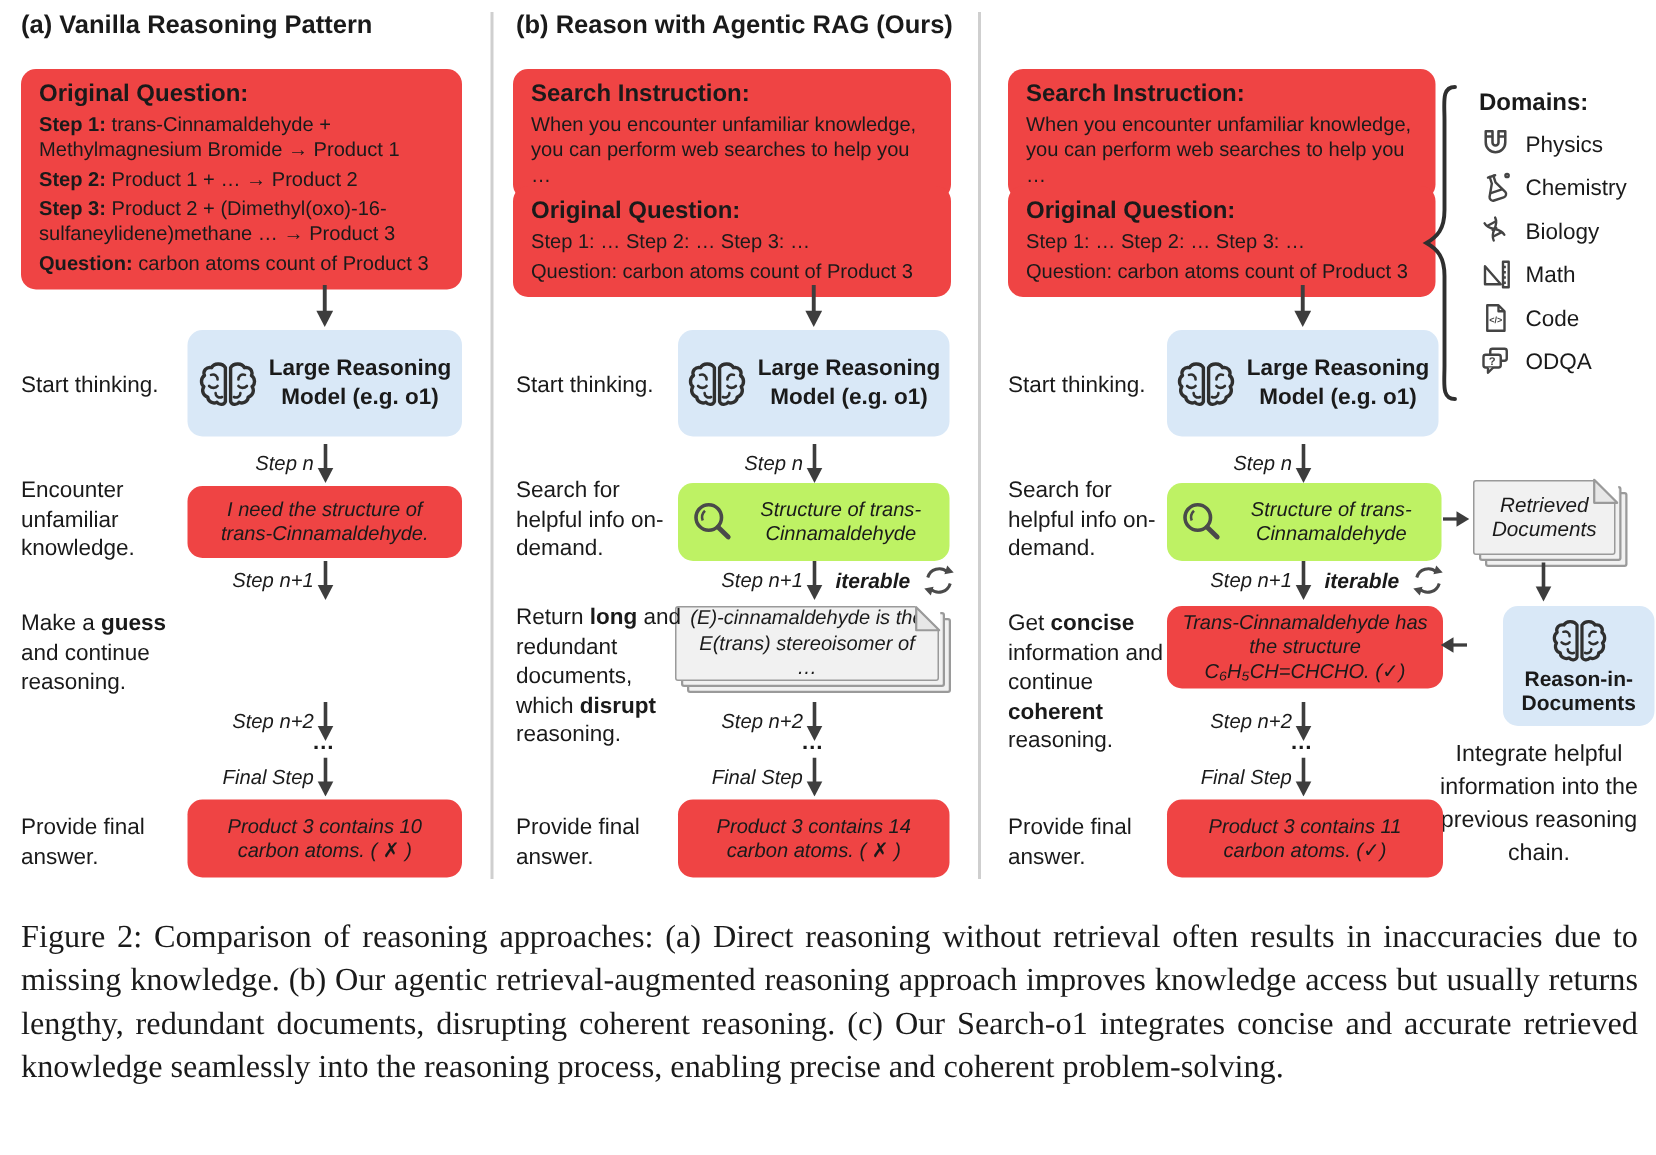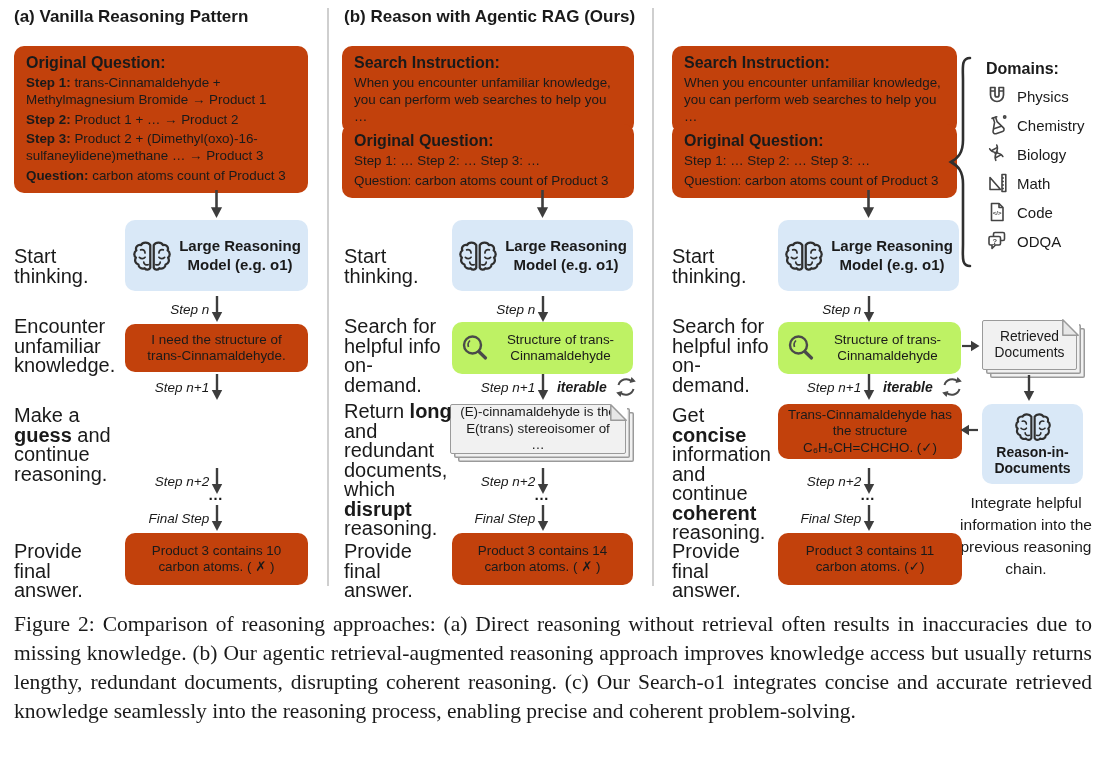--- a/index.html
+++ b/index.html
@@ -4,49 +4,49 @@
 <style>
   * { box-sizing: border-box; margin: 0; padding: 0; }
   html,body { background:#ffffff; }
   #page {
     position: relative; width: 1104px; height: 770px; background:#fff;
     font-family: "Liberation Sans", "DejaVu Sans", sans-serif; color:#1a1a1a;
     overflow: hidden;
   }
   .abs { position:absolute; }
   .ptitle { font-size:17px; font-weight:bold; white-space:nowrap; }
-  .gbox { background:#c2410c; border-radius:10px; }
+  .gbox { background:#ef4444; border-radius:10px; }
   .padbox { padding:8px 12px; }
   .padbox h3 { font-size:16px; font-weight:bold; margin-bottom:3px; }
   .padbox p { font-size:13.4px; line-height:16.8px; margin:3px 0 0 0; }
   .cbox { display:flex; align-items:center; justify-content:center; text-align:center;
-          font-size:13.4px; line-height:16.4px; padding:16px 8px; }
+          font-size:13.4px; line-height:16.4px; padding:16px 8px;font-style:italic; }
   .bluebox { background:#d9e8f7; border-radius:10px; display:flex; align-items:center;
              justify-content:center; gap:7px; }
   .greenbox { background:#bef264; border-radius:10px; display:flex; align-items:center;
               justify-content:center; gap:6px; }
   .lrmtext { font-weight:bold; font-size:15px; line-height:18.5px; text-align:center; }
-  .sidelabel { font-size:20px; line-height:19.5px; }
+  .sidelabel { font-size:15px; line-height:19.5px; }
   .divider { width:1.5px; background:#cfcfcf; }
   .steprow { height:26px; }
   .steptext { position:absolute; right:54%; top:50%; transform:translateY(-50%);
               font-style:italic; font-size:13.5px; white-space:nowrap; }
   .steparr { position:absolute; left:50%; transform:translateX(-50%); top:0; }
   .iter { position:absolute; left:58%; top:50%; transform:translateY(-50%);
           font-style:italic; font-weight:bold; font-size:14px; white-space:nowrap; }
   .refresh { position:absolute; left:58%; margin-left:58px; top:2px; }
   .dots { text-align:center; font-size:15px; font-weight:bold; letter-spacing:2px; }
   .docstack { background:#f1f1f1; border:1.5px solid #9a9a9a; border-radius:2px;
     box-shadow: 4px 4px 0 -1.5px #f1f1f1, 4px 4px 0 0 #9a9a9a,
                 8px 8px 0 -1.5px #f1f1f1, 8px 8px 0 0 #9a9a9a; }
   .dogear { position:absolute; top:-1.5px; right:-1.5px; width:17px; height:17px; }
   .domrow { display:flex; align-items:center; gap:9px; margin-top:7px; font-size:15px; }
   .domhead { font-size:16px; font-weight:bold; margin-bottom:4px; }
   .ridbox { background:#d9e8f7; border-radius:10px; display:flex; flex-direction:column;
-            align-items:center; justify-content:center; gap:2px; }
+            align-items:center; justify-content:center; gap:2px;margin-left:20px; }
   .ridtext { font-weight:bold; font-size:14px; line-height:16px; text-align:center; }
   .note { font-size:15.5px; line-height:22px; text-align:center; }
   .caption { font-family:"Liberation Serif","DejaVu Serif",serif; font-size:21.5px;
              line-height:29px; text-align:justify; }
   svg.icon { display:block; }
 </style>
 </head>
 <body>
 
 <svg width="0" height="0" style="position:absolute">

